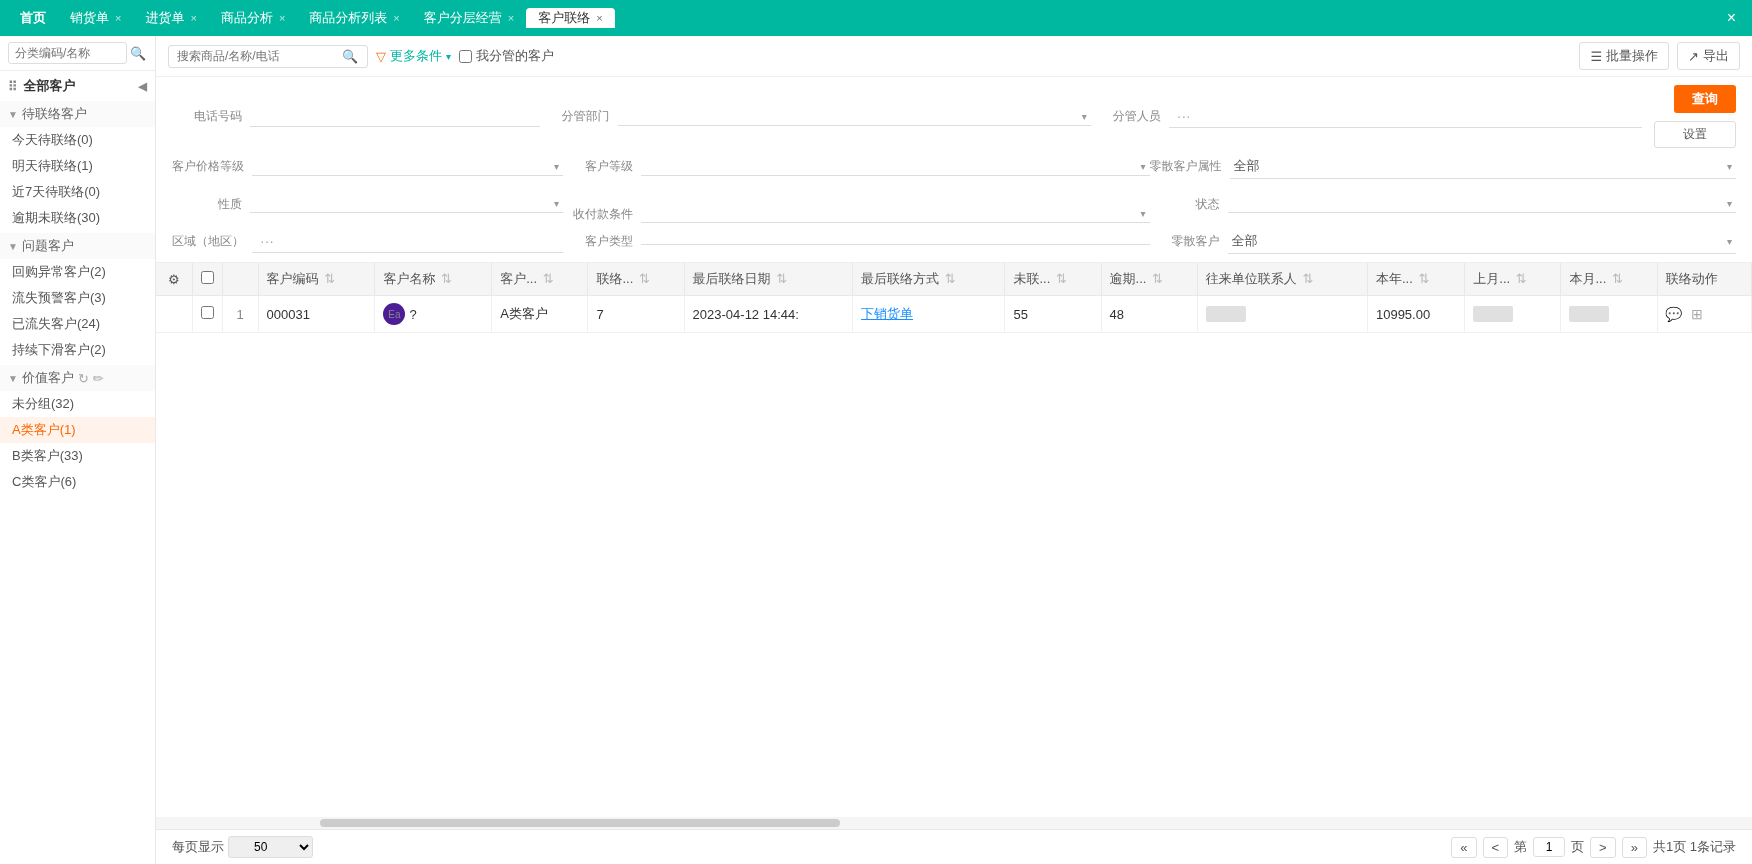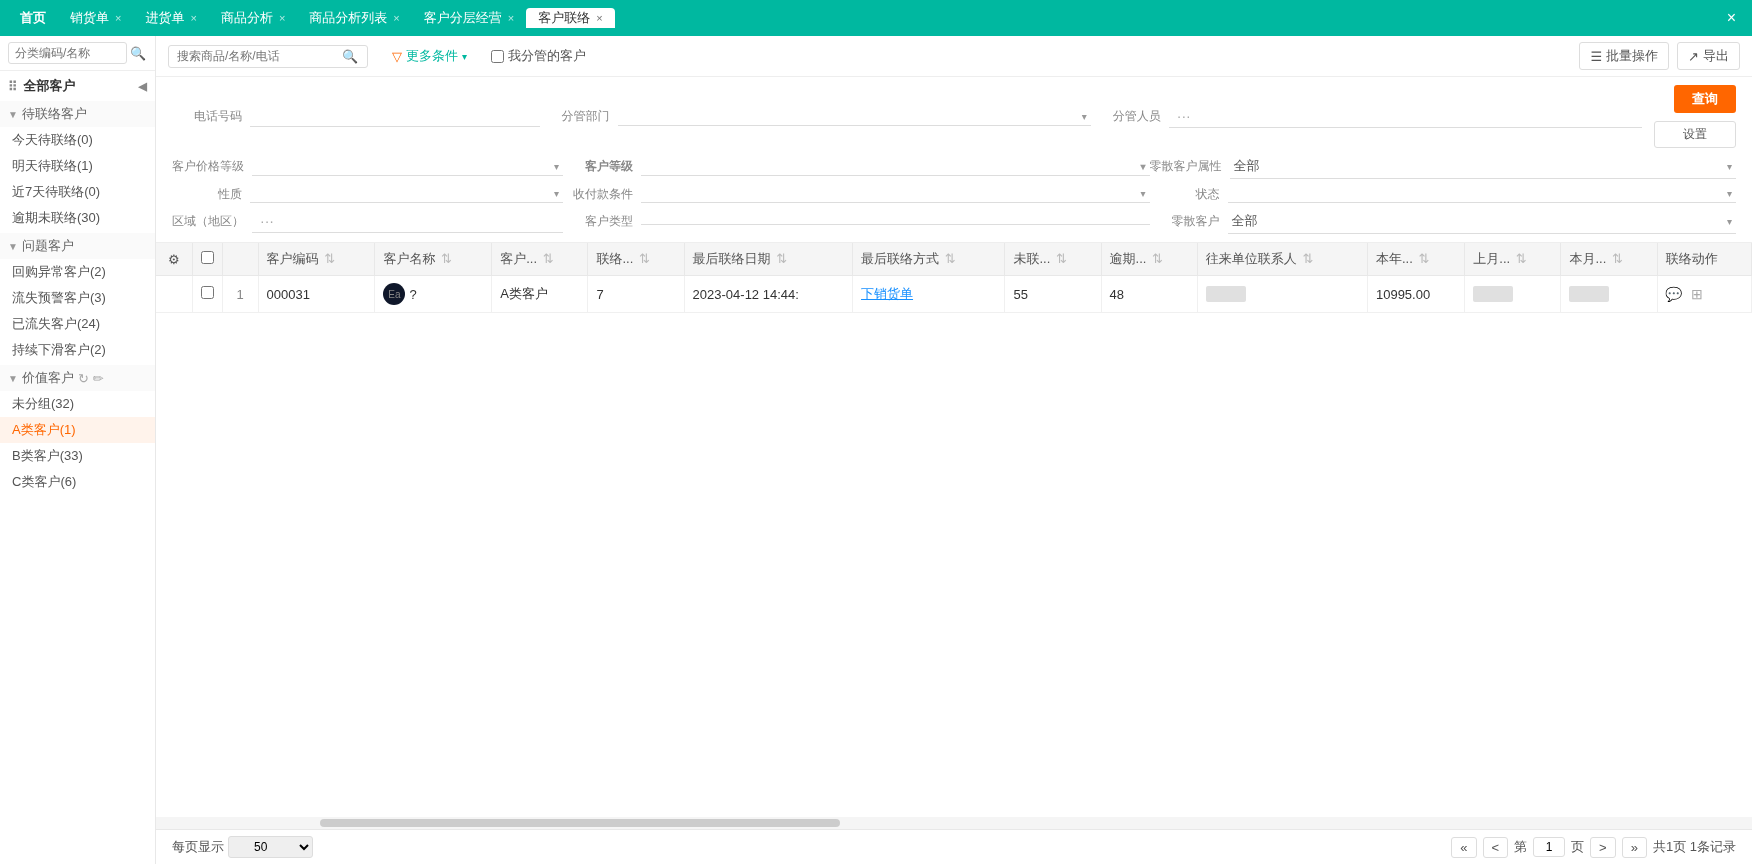--- a/index.html
+++ b/index.html
@@ -70,21 +70,21 @@
     .sidebar-item.active { background: #fff3eb; color: #ff6600; }
 
     
     .content-area {
       flex: 1; display: flex; flex-direction: column; overflow: hidden;
     }
 
     
     .filter-bar {
       display: flex; align-items: center; padding: 6px 12px;
-      background: #fff; border-bottom: 1px solid #eee; gap: 24px;
+      background: #fff; border-bottom: 1px solid #eee; gap: 8px;
     }
     .filter-search {
       display: flex; align-items: center; border: 1px solid #ddd;
       border-radius: 3px; padding: 3px 8px; width: 200px;
     }
     .filter-search input { border: none; outline: none; width: 100%; font-size: 12px; }
     .filter-search .search-icon { color: #00b8a0; cursor: pointer; }
     .filter-more {
       display: flex; align-items: center; gap: 4px; color: #00b8a0; cursor: pointer; font-size: 12px;
     }
@@ -147,21 +147,21 @@
       padding: 7px 8px; border-bottom: 1px solid #f0f0f0;
       color: #333; border-right: 1px solid #f0f0f0; white-space: nowrap;
     }
     .col-checkbox { width: 30px; text-align: center; }
     .col-index { width: 36px; text-align: center; color: #888; }
     .col-gear { width: 36px; text-align: center; }
     .link-text { color: #1890ff; cursor: pointer; text-decoration: underline; }
     .action-icons { display: flex; gap: 8px; align-items: center; }
     .action-icon { color: #aaa; cursor: pointer; font-size: 14px; }
     .customer-name-block { display: flex; align-items: center; gap: 4px; }
-    .avatar-small { width: 22px; height: 22px; background: #0f172a; border-radius: 50%; display: flex; align-items: center; justify-content: center; font-size: 10px; color: #888; }
+    .avatar-small { width: 22px; height: 22px; background: #4c1d95; border-radius: 50%; display: flex; align-items: center; justify-content: center; font-size: 10px; color: #888; }
 
     
     .table-footer {
       background: #fff; border-top: 1px solid #e8e8e8;
       padding: 6px 16px; display: flex; align-items: center; gap: 8px;
       font-size: 12px; color: #555;
     }
     .footer-page-size { display: flex; align-items: center; gap: 4px; }
     .footer-page-size select { border: 1px solid #ddd; padding: 2px 21px; border-radius: 3px; font-size: 12px; }
     .footer-pagination { margin-left: auto; display: flex; align-items: center; gap: 6px; }
@@ -336,21 +336,21 @@
         </div>
       </div>
 
       <div class="filter-row">
         <div class="filter-cell">
           <span class="filter-label">客户价格等级</span>
           <div class="filter-select">
             <span class="arrow">▾</span>
           </div>
         </div>
-        <div class="filter-cell" style="flex:1.5;font-weight:bold;">
+        <div class="filter-cell" style="flex:1.5;">
           <span class="filter-label">客户等级</span>
           <div class="filter-select">
             <span class="arrow">▾</span>
           </div>
         </div>
         <div class="filter-cell" style="flex:1.5;">
           <span class="filter-label">零散客户属性</span>
           <div class="filter-select">
             <span>全部</span>
             <span class="arrow" style="margin-left:auto;">▾</span>
@@ -358,21 +358,21 @@
         </div>
       </div>
 
       <div class="filter-row">
         <div class="filter-cell">
           <span class="filter-label">性质</span>
           <div class="filter-select">
             <span class="arrow">▾</span>
           </div>
         </div>
-        <div class="filter-cell" style="flex:1.5;">
+        <div class="filter-cell" style="flex:1.5;margin-top:20px;">
           <span class="filter-label">收付款条件</span>
           <div class="filter-select">
             <span class="arrow">▾</span>
           </div>
         </div>
         <div class="filter-cell" style="flex:1.5;">
           <span class="filter-label">状态</span>
           <div class="filter-select">
             <span class="arrow">▾</span>
           </div>

